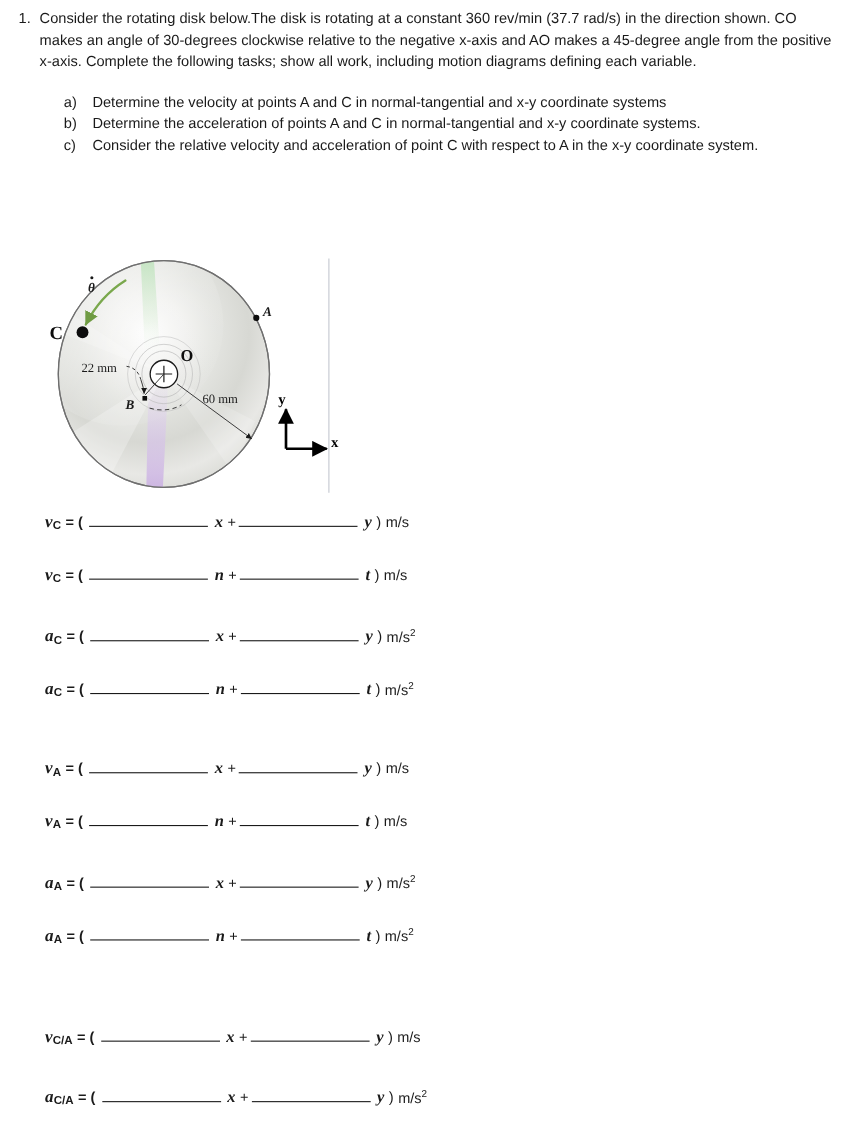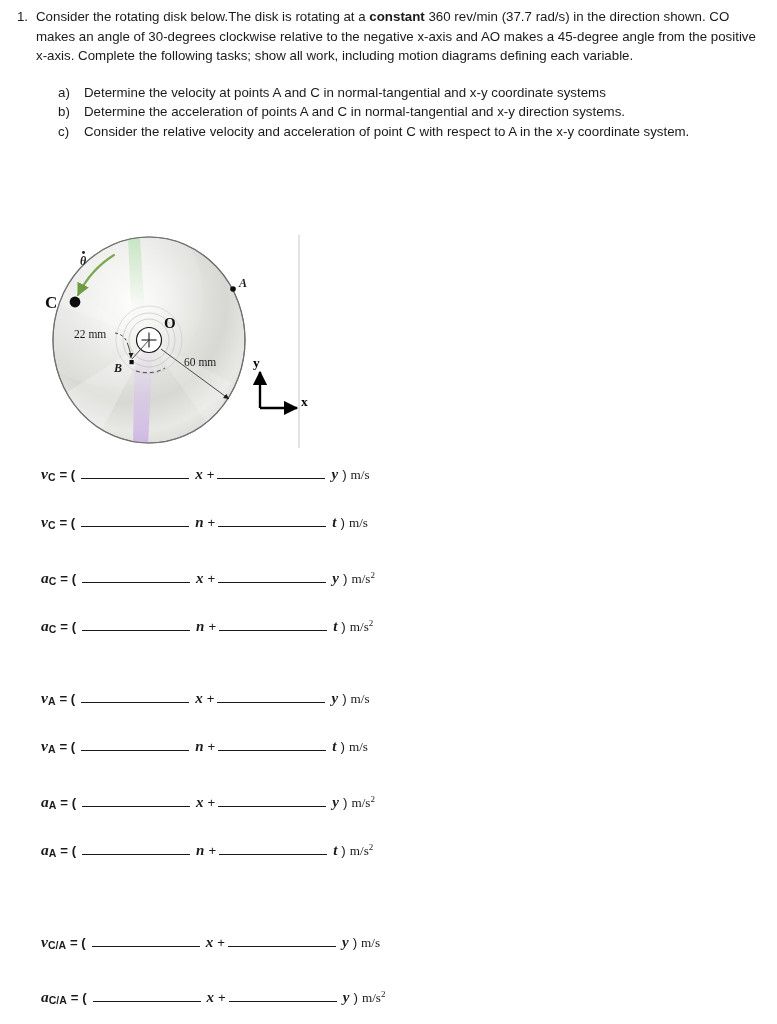--- a/index.html
+++ b/index.html
@@ -36,21 +36,21 @@
     line-height: 19.6px;
     box-sizing: border-box;
   }
   .q-body {
     flex: 1 1 auto;
     padding-right: 12px;
     font-size: 13.3px;
     line-height: 19.6px;
     text-align: left;
   }
-  .q-body b { font-weight: bold; }
+  .q-body b { font-weight: normal; }
 
   .sublist {
     margin-top: 17px;
     padding-left: 58px;
   }
   .sub-row {
     display: flex;
     align-items: flex-start;
     margin-bottom: 0px;
   }
@@ -133,41 +133,40 @@
     font-size: 13.2px;
     padding-left: 2px;
   }
   .closing {
     font-size: 13.4px;
     padding-left: 2px;
   }
   .units {
     font-size: 13.2px;
     padding-left: 4px;
-    font-family: Liberation Serif, serif;
   }
   .units sup { font-size: 9px; }
 </style>
 </head>
 <body>
 
 <div class="question">
   <div class="q-row">
     <div class="q-num">1.</div>
     <div class="q-body"><span>Consider the rotating disk below.The disk is rotating at a </span><b>constant</b><span> 360 rev/min (37.7 rad/s) in the direction shown. CO makes an angle of 30-degrees clockwise relative to the negative x-axis and AO makes a 45-degree angle from the positive x-axis. Complete the following tasks; show all work, including motion diagrams defining each variable.</span></div>
   </div>
 
   <div class="sublist">
     <div class="sub-row">
       <div class="sub-mark">a)</div>
       <div class="sub-text">Determine the velocity at points A and C in normal-tangential and x-y coordinate systems</div>
     </div>
     <div class="sub-row">
       <div class="sub-mark">b)</div>
-      <div class="sub-text">Determine the acceleration of points A and C in normal-tangential and x-y direction systems.</div>
+      <div class="sub-text">Determine the acceleration of points A and C in normal-tangential and x-y coordinate systems.</div>
     </div>
     <div class="sub-row">
       <div class="sub-mark">c)</div>
       <div class="sub-text">Consider the relative velocity and acceleration of point C with respect to A in the x-y coordinate system.</div>
     </div>
   </div>
 </div>
 
 <div class="figure">
   <svg width="300" height="232" viewBox="0 0 300 232" xmlns="http://www.w3.org/2000/svg">

